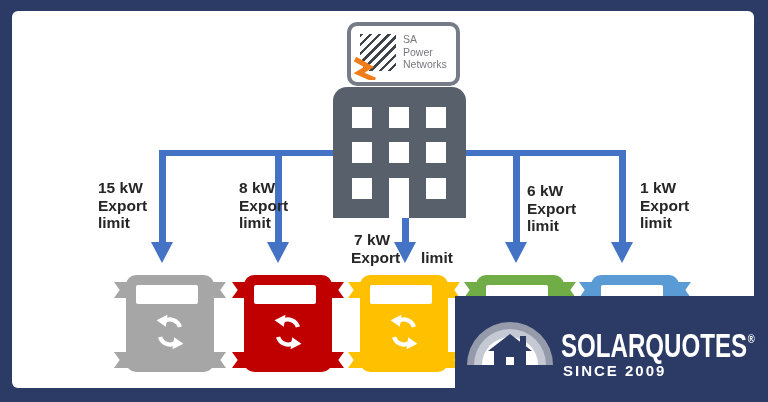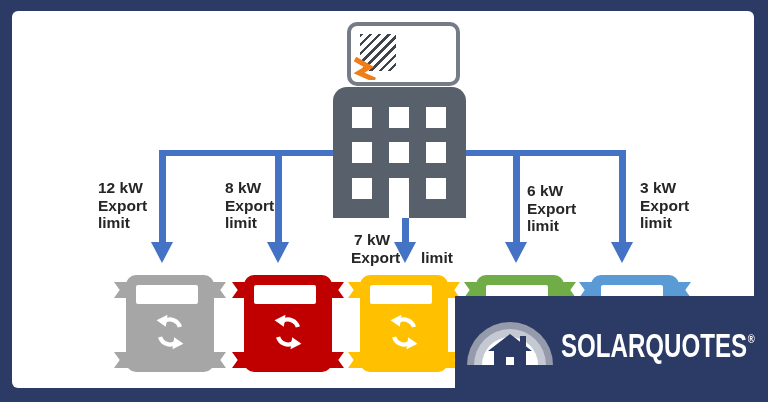--- a/index.html
+++ b/index.html
@@ -90,20 +90,25 @@
 <body>
 
 <div class="stage">
   <div class="frame"></div>
 
   <div class="sign">
     <div class="hatch"></div>
     <svg class="zigzag" viewBox="0 0 44 24">
       <polyline points="2,3 16,11 6,17 22,24"></polyline>
     </svg>
+    <div class="sign-text">
+      <span>SA</span>
+      <span>Power</span>
+      <span>Networks</span>
+    </div>
   </div>
 
   <div class="building">
     <div class="win" style="left:19px;top:20px"></div>
     <div class="win" style="left:56px;top:20px"></div>
     <div class="win" style="left:93px;top:20px"></div>
     <div class="win" style="left:19px;top:55px"></div>
     <div class="win" style="left:56px;top:55px"></div>
     <div class="win" style="left:93px;top:55px"></div>
     <div class="win" style="left:19px;top:91px"></div>
@@ -129,36 +134,36 @@
   <div class="varrow" style="left:505px;top:150px;height:113px">
     <div class="shaft"></div>
     <div class="head"></div>
   </div>
   <div class="varrow" style="left:611px;top:150px;height:113px">
     <div class="shaft"></div>
     <div class="head"></div>
   </div>
 
   <div class="lbl" style="left:98px;top:179px">
-    <span>12 kW</span>
-    <span>Export</span>
-    <span>limit</span>
-  </div>
-  <div class="lbl" style="left:225px;top:179px">
+    <span>15 kW</span>
+    <span>Export</span>
+    <span>limit</span>
+  </div>
+  <div class="lbl" style="left:239px;top:179px">
     <span>8 kW</span>
     <span>Export</span>
     <span>limit</span>
   </div>
   <div class="lbl" style="left:527px;top:182px">
     <span>6 kW</span>
     <span>Export</span>
     <span>limit</span>
   </div>
   <div class="lbl" style="left:640px;top:179px">
-    <span>3 kW</span>
+    <span>1 kW</span>
     <span>Export</span>
     <span>limit</span>
   </div>
 
   <span class="mlabel" style="left:354px;top:231px">7 kW</span>
   <span class="mlabel" style="left:351px;top:249px">Export</span>
   <span class="mlabel" style="left:421px;top:249px">limit</span>
 
   <div class="inverter" style="left: 126px; --inv: #a6a6a6;">
     <div class="tab tab-l tl"></div>
@@ -244,14 +249,15 @@
       <svg class="house" viewBox="0 0 46 32">
         <rect class="part" x="33" y="3" width="6" height="10"></rect>
         <polygon class="part" points="23,1 45,18 1,18"></polygon>
         <rect class="part" x="7" y="16" width="32" height="16"></rect>
         <rect x="19" y="24" width="8" height="8" fill="#ffffff"></rect>
       </svg>
     </div>
     <div class="brand">
       <span>SOLARQUOTES</span><span class="reg">®</span>
     </div>
+    <div class="tagline">SINCE 2009</div>
   </div>
 </div>
 
 </body></html>

